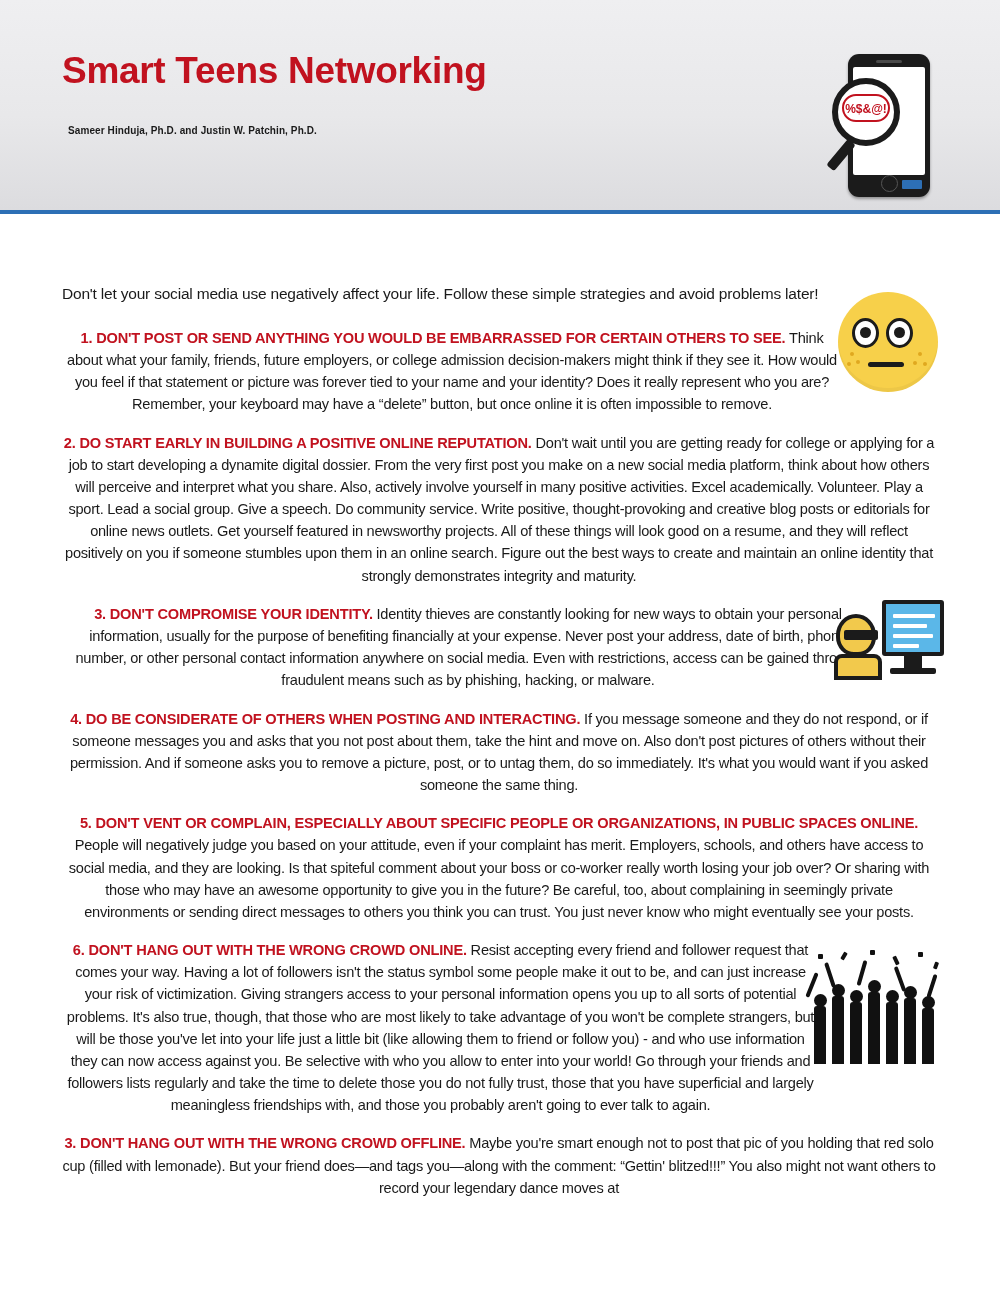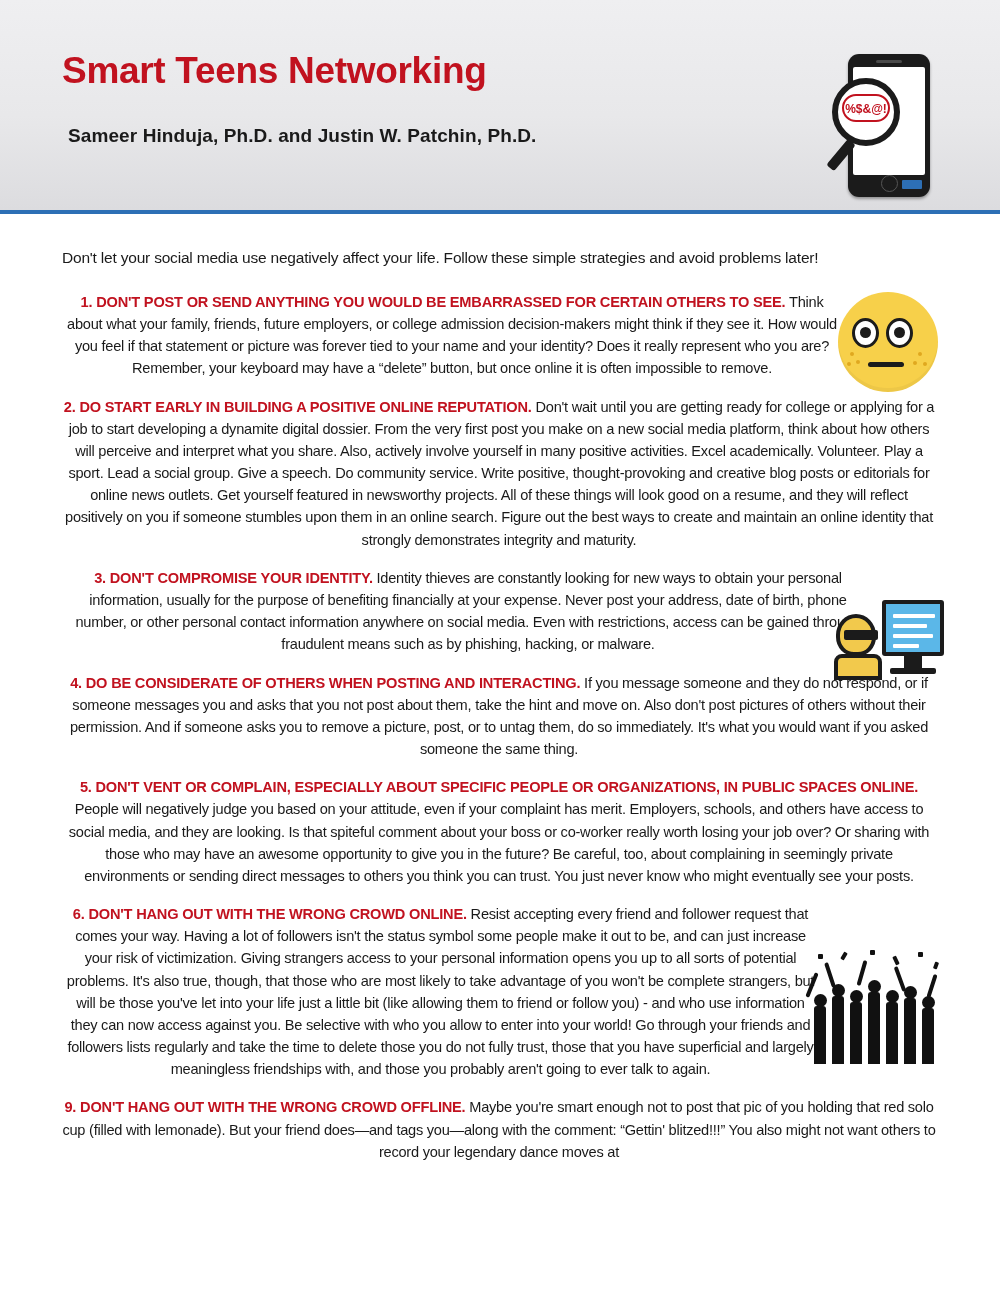--- a/index.html
+++ b/index.html
@@ -39,21 +39,21 @@
     margin: 0;
   }
   .doc-subtitle {
     font-size: 23px;
     font-weight: bold;
     color: #2d6fb5;
     margin: 14px 0 0 0;
     line-height: 1;
   }
   .doc-authors {
-    font-size: 19px;
+    font-size: 10px;
     font-weight: bold;
     color: #1a1a1a;
     margin: 36px 0 0 6px;
     letter-spacing: 0.1px;
   }
   
   .header-art {
     position: absolute;
     right: 50px;
     top: 36px;
@@ -141,20 +141,21 @@
     line-height: 26px;
     text-align: center;
     box-sizing: border-box;
     background: #fff;
   }
   
   .content {
     position: relative;
     padding: 24px 64px 0 62px;
     box-sizing: border-box;
+    margin-top: 36px;
   }
   .intro {
     font-family: "Liberation Sans", sans-serif;
     font-size: 15.5px;
     color: #1a1a1a;
     line-height: 1.35;
     margin: 10px 0 22px 0;
     letter-spacing: -0.2px;
   }
   .tip {
@@ -298,21 +299,21 @@
 
     <p class="tip">
       <span class="lead">5. DON'T VENT OR COMPLAIN, ESPECIALLY ABOUT SPECIFIC PEOPLE OR ORGANIZATIONS, IN PUBLIC SPACES ONLINE.</span><span> People will negatively judge you based on your attitude, even if your complaint has merit. Employers, schools, and others have access to social media, and they are looking. Is that spiteful comment about your boss or co-worker really worth losing your job over? Or sharing with those who may have an awesome opportunity to give you in the future? Be careful, too, about complaining in seemingly private environments or sending direct messages to others you think you can trust. You just never know who might eventually see your posts.</span>
     </p>
 
     <p class="tip narrow-right-6">
       <span class="lead">6. DON'T HANG OUT WITH THE WRONG CROWD ONLINE.</span><span> Resist accepting every friend and follower request that comes your way. Having a lot of followers isn't the status symbol some people make it out to be, and can just increase your risk of victimization. Giving strangers access to your personal information opens you up to all sorts of potential problems. It's also true, though, that those who are most likely to take advantage of you won't be complete strangers, but will be those you've let into your life just a little bit (like allowing them to friend or follow you) - and who use information they can now access against you. Be selective with who you allow to enter into your world! Go through your friends and followers lists regularly and take the time to delete those you do not fully trust, those that you have superficial and largely meaningless friendships with, and those you probably aren't going to ever talk to again.</span>
     </p>
 
     <p class="tip">
-      <span class="lead">9. DON'T HANG OUT WITH THE WRONG CROWD OFFLINE.</span><span> Maybe you're smart enough not to post that pic of you holding that red solo cup (filled with lemonade). But your friend does—and tags you—along with the comment: “Gettin' blitzed!!!” You also might not want others to record your legendary dance moves at</span>
+      <span class="lead">3. DON'T HANG OUT WITH THE WRONG CROWD OFFLINE.</span><span> Maybe you're smart enough not to post that pic of you holding that red solo cup (filled with lemonade). But your friend does—and tags you—along with the comment: “Gettin' blitzed!!!” You also might not want others to record your legendary dance moves at</span>
     </p>
 
     <div class="footer-space"></div>
   </div>
 
   <div class="art art-emoji">
     <div class="emoji-face">
       <div class="eye left">
           <div class="pupil"></div>
         </div>

